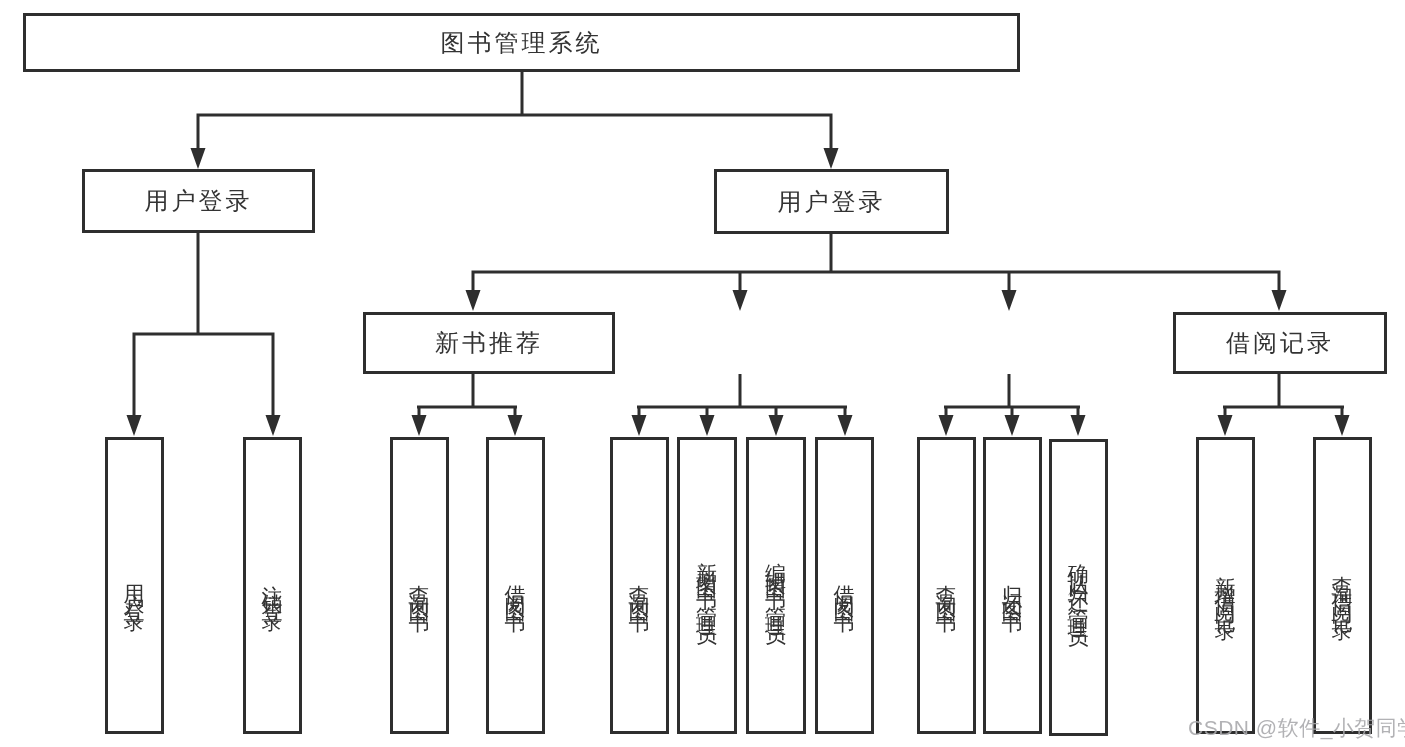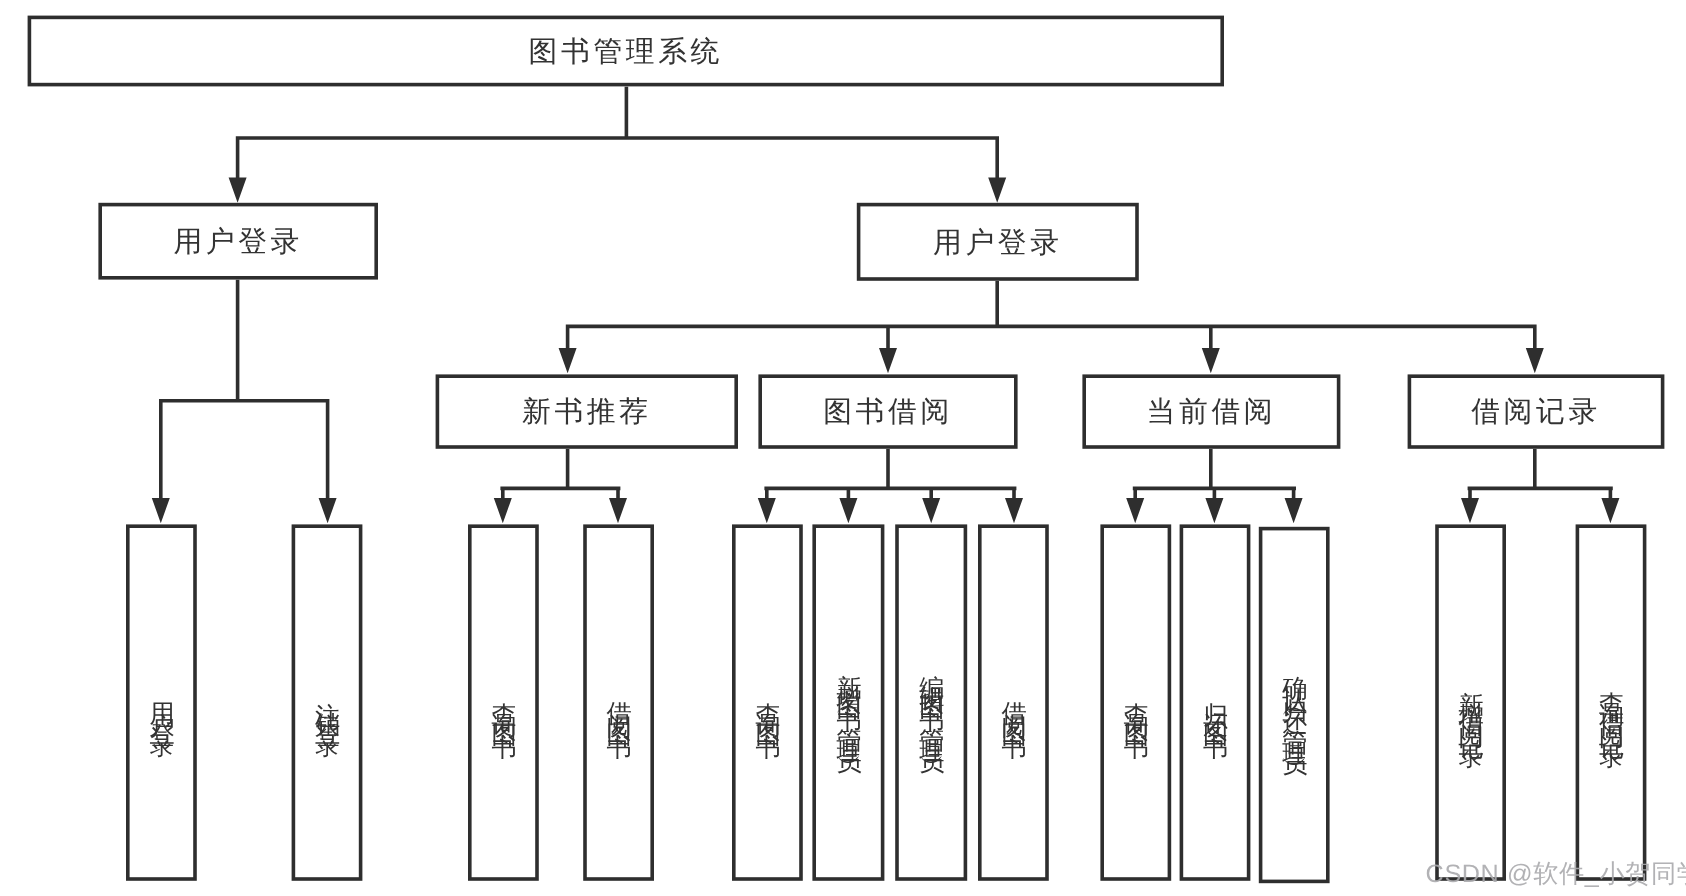--- a/index.html
+++ b/index.html
@@ -135,26 +135,20 @@
   <div class="node h" style="left:82px; top:169px; width:233px; height:64px;">
     <span>用户登录</span>
   </div>
   <div class="node h" style="left:714px; top:169px; width:235px; height:65px;">
     <span>用户登录</span>
   </div>
 
   <div class="node h" style="left:363px; top:312px; width:252px; height:62px;">
     <span>新书推荐</span>
   </div>
-  <div class="node h" style="left:632px; top:312px; width:216px; height:62px;">
-    <span>图书借阅</span>
-  </div>
-  <div class="node h" style="left:902px; top:312px; width:215px; height:62px;">
-    <span>当前借阅</span>
-  </div>
   <div class="node h" style="left:1173px; top:312px; width:214px; height:62px;">
     <span>借阅记录</span>
   </div>
 
   <div class="node v" style="left:105px; top:437px; width:59px; height:297px;">
     <span>用户登录</span>
   </div>
   <div class="node v" style="left:243px; top:437px; width:59px; height:297px;">
     <span>注销登录</span>
   </div>

